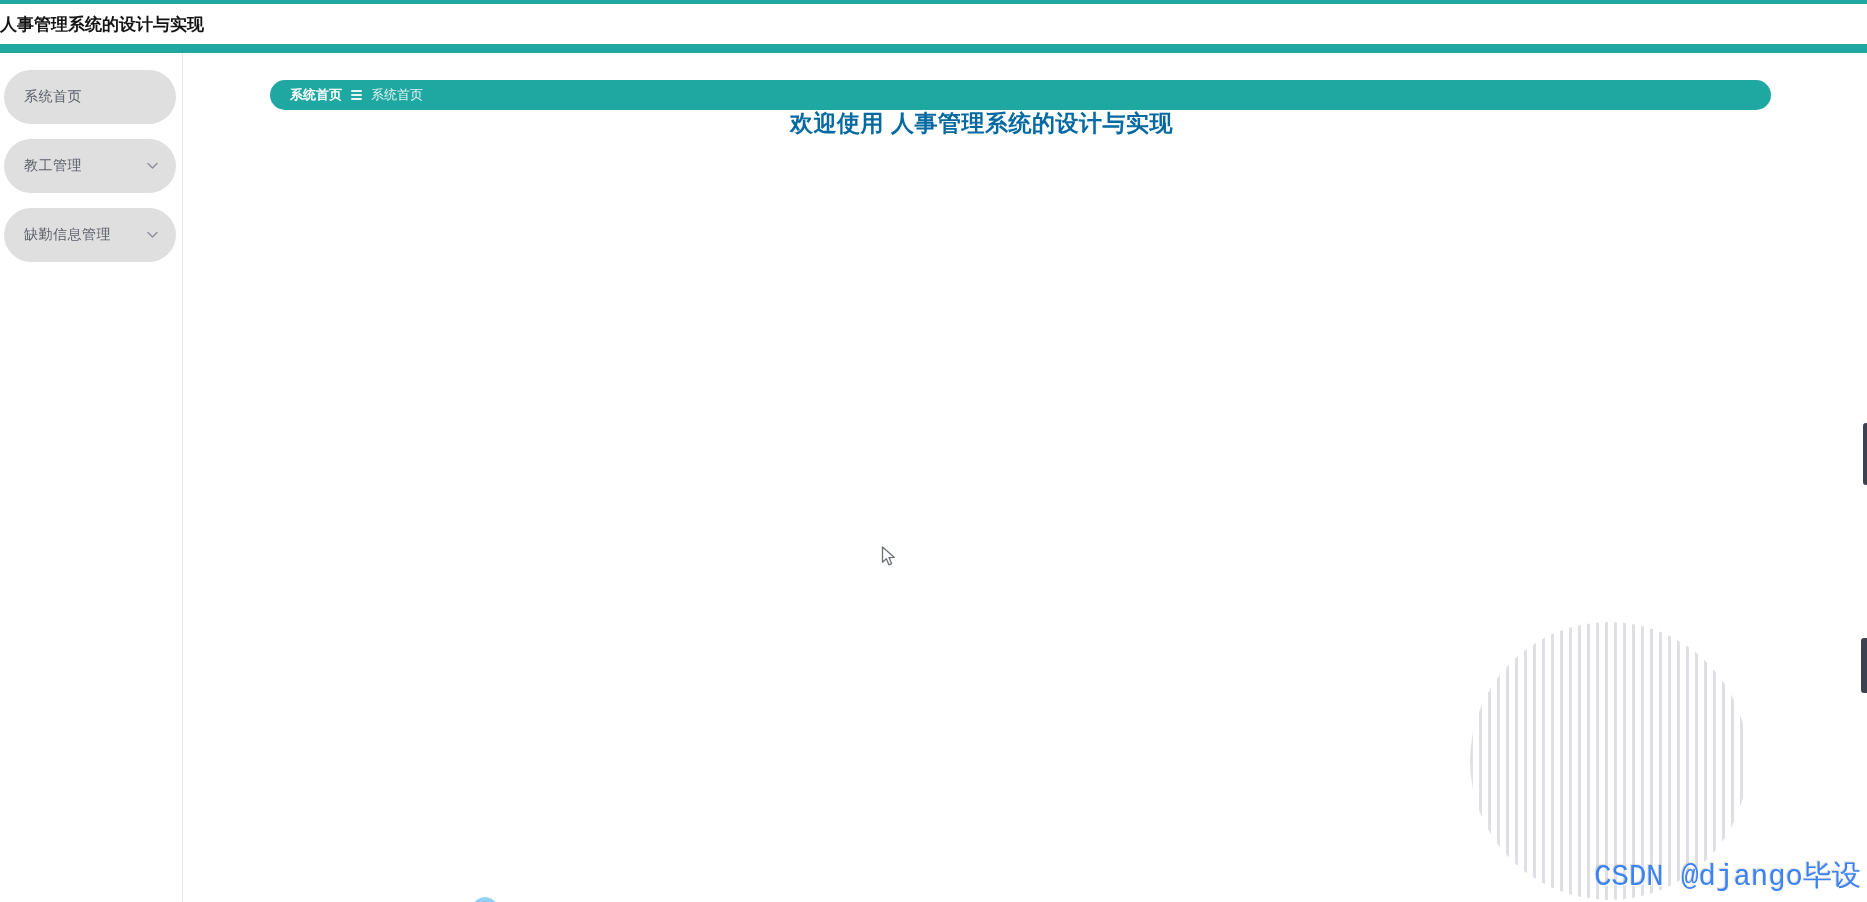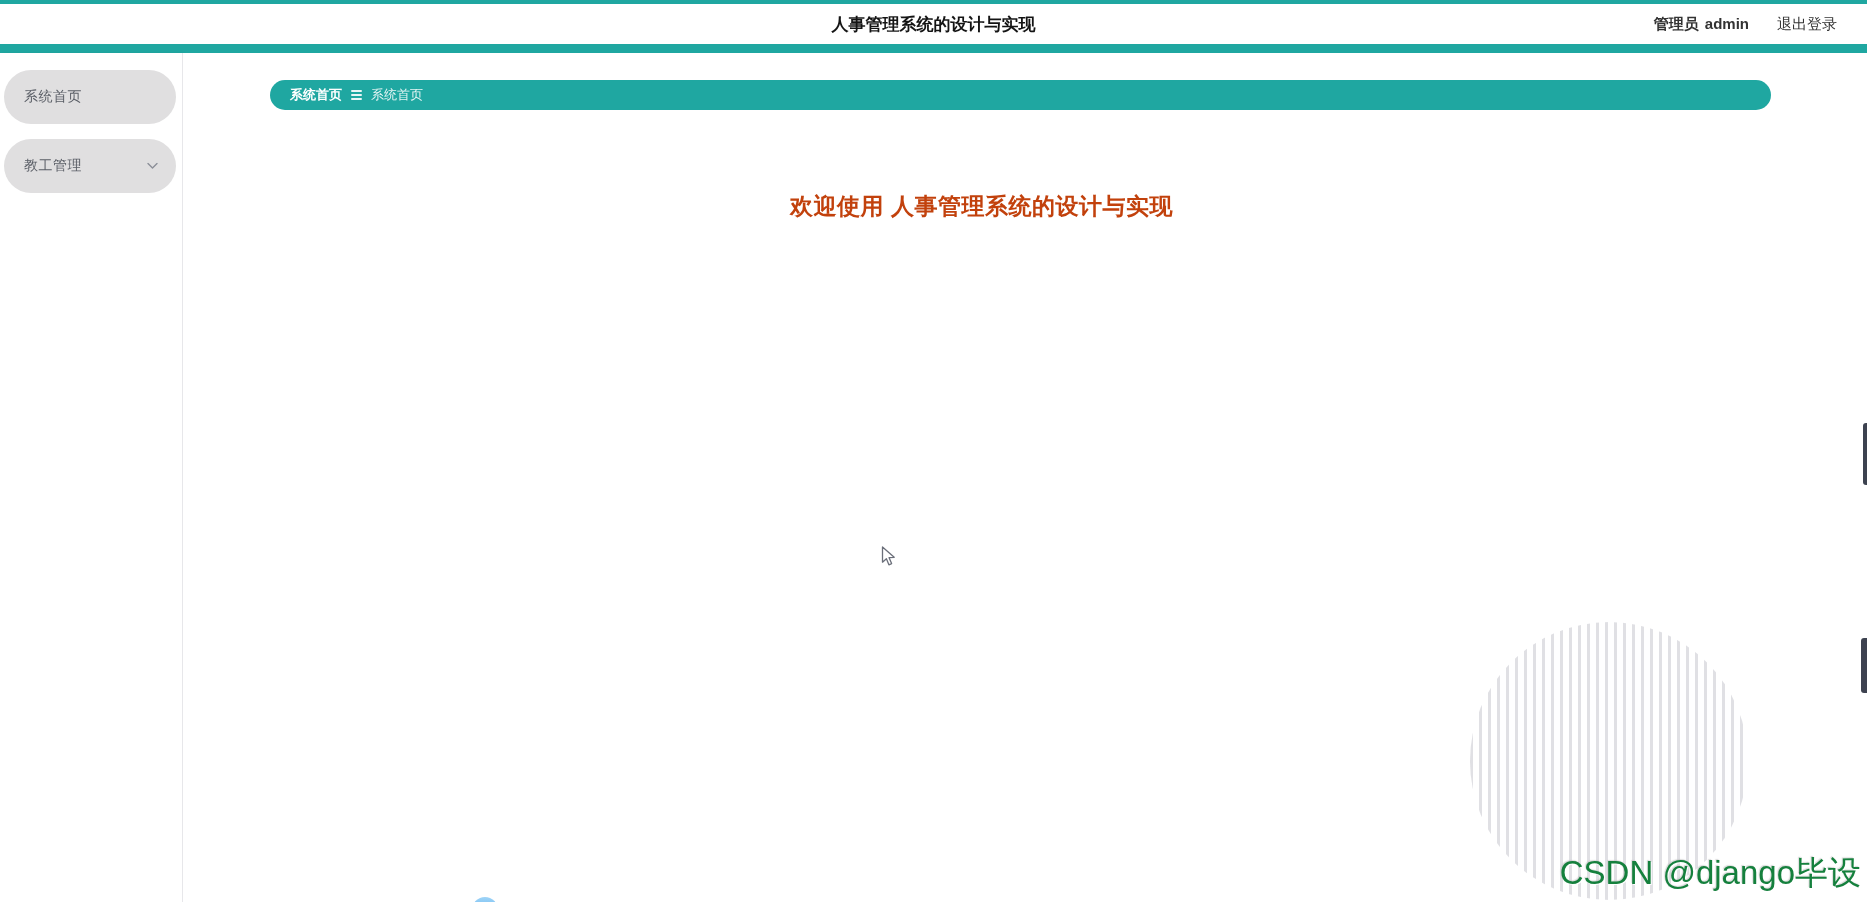--- a/index.html
+++ b/index.html
@@ -4,21 +4,21 @@
 <style>
   * { margin:0; padding:0; box-sizing:border-box; }
   html,body { width:1867px; height:902px; overflow:hidden; background:#fff;
               font-family:"Liberation Sans","DejaVu Sans",sans-serif; }
   .stage { position:relative; width:1867px; height:902px; background:#fff; }
 
   
   .header { position:absolute; top:0; left:0; width:1867px; height:44px;
             background:#fff; border-top:4px solid #1FA7A1; }
   .header-title { position:absolute; left:0; right:0; top:0; height:40px; line-height:42px;
-                  text-align:center; font-size:17px; font-weight:700; color:#141414; }
+                  text-align:left; font-size:17px; font-weight:700; color:#141414; }
   .header-right { position:absolute; right:30px; top:0; height:40px;
                   display:flex; align-items:center; gap:28px; font-size:15px; color:#333; }
   .user-info { font-weight:700; white-space:nowrap; }
   .user-info .role { margin-right:6px; }
   .logout { font-weight:400; color:#333; cursor:pointer; white-space:nowrap; }
   .header-accent { position:absolute; top:44px; left:0; width:1867px; height:9px; background:#1FA7A1; }
 
   
   .sidebar { position:absolute; top:53px; left:0; width:183px; height:849px; background:#fff;
              border-right:1px solid #e7e7ea; box-shadow:1px 0 4px rgba(0,0,0,.05); padding-top:17px; }
@@ -31,59 +31,61 @@
 
   
   .main { position:absolute; top:53px; left:183px; width:1684px; height:849px; background:#fff; }
   .breadcrumb { margin:27px 0 0 87px; width:1501px; height:30px; background:#1FA7A1;
                 border-radius:15px; display:flex; align-items:center; padding:0 20px;
                 font-size:13px; color:#fff; }
   .crumb-root { font-weight:700; cursor:pointer; }
   .crumb-sep { display:flex; flex-direction:column; gap:2px; margin:0 9px; }
   .crumb-sep i { display:block; width:11px; height:2px; background:rgba(255,255,255,.9); border-radius:1px; }
   .crumb-current { font-weight:400; color:rgba(255,255,255,.88); }
-  .welcome { margin-top:83px; width:1597px; text-align:center; font-size:23px; font-weight:700;
-             color:#c2410c; letter-spacing:.5px; line-height:1.15; }
+  .welcome { width:1597px; text-align:center; font-size:23px; font-weight:700;
+             color:#0369a1; letter-spacing:.5px; line-height:1.15; }
 
   
   .striped-circle { position:absolute; left:1470px; top:622px; width:278px; height:278px;
                     border-radius:50%;
                     background:repeating-linear-gradient(90deg,#e0e0e4 0px,#e0e0e4 3px,#ffffff 3px,#ffffff 9px); }
-  .watermark { position:absolute; right:6px; bottom:6px; font-size:33px; font-weight:400;
-               color:#15803d; text-shadow:1px 1px 0 rgba(255,255,255,.95), -1px -1px 1px rgba(185,185,185,.55);
-               white-space:nowrap; z-index:5; }
+  .watermark { position:absolute; right:6px; bottom:6px; font-size:29px; font-weight:400;
+               color:#3b82f6; text-shadow:1px 1px 0 rgba(255,255,255,.95), -1px -1px 1px rgba(185,185,185,.55);
+               white-space:nowrap; z-index:5;font-family:Liberation Mono, monospace; }
   .edge-bar { position:absolute; right:0; background:#3D4250; z-index:6; }
   .edge-bar.upper { top:423px; width:4px; height:62px; border-radius:3px 0 0 3px; }
   .edge-bar.lower { top:638px; width:6px; height:55px; border-radius:3px 0 0 3px; }
   .blue-dot { position:absolute; left:472px; top:897px; width:26px; height:26px; border-radius:50%;
               background:linear-gradient(180deg,#9fd4f7 0%,#5fb1ef 70%); }
   .cursor { position:absolute; left:881px; top:546px; z-index:9; }
 </style>
 </head>
 <body>
 
 <div class="stage">
 
   <div class="header">
     <div class="header-title">人事管理系统的设计与实现</div>
-    <div class="header-right">
-      <div class="user-info">
-        <span class="role">管理员</span><span>admin</span>
-      </div>
-      <div class="logout">退出登录</div>
-    </div>
   </div>
   <div class="header-accent"></div>
 
   <div class="sidebar">
     <div class="side-item">
       <span class="lbl">系统首页</span>
     </div>
     <div class="side-item">
       <span class="lbl">教工管理</span>
+      <span class="chev">
+        <svg width="11" height="7" viewBox="0 0 11 7">
+            <polyline points="1,1 5.5,5.5 10,1" fill="none" stroke="#8b8f98" stroke-width="1.4" stroke-linecap="round" stroke-linejoin="round"></polyline>
+          </svg>
+      </span>
+    </div>
+    <div class="side-item">
+      <span class="lbl">缺勤信息管理</span>
       <span class="chev">
         <svg width="11" height="7" viewBox="0 0 11 7">
             <polyline points="1,1 5.5,5.5 10,1" fill="none" stroke="#8b8f98" stroke-width="1.4" stroke-linecap="round" stroke-linejoin="round"></polyline>
           </svg>
       </span>
     </div>
   </div>
 
   <div class="main">
     <div class="breadcrumb">

